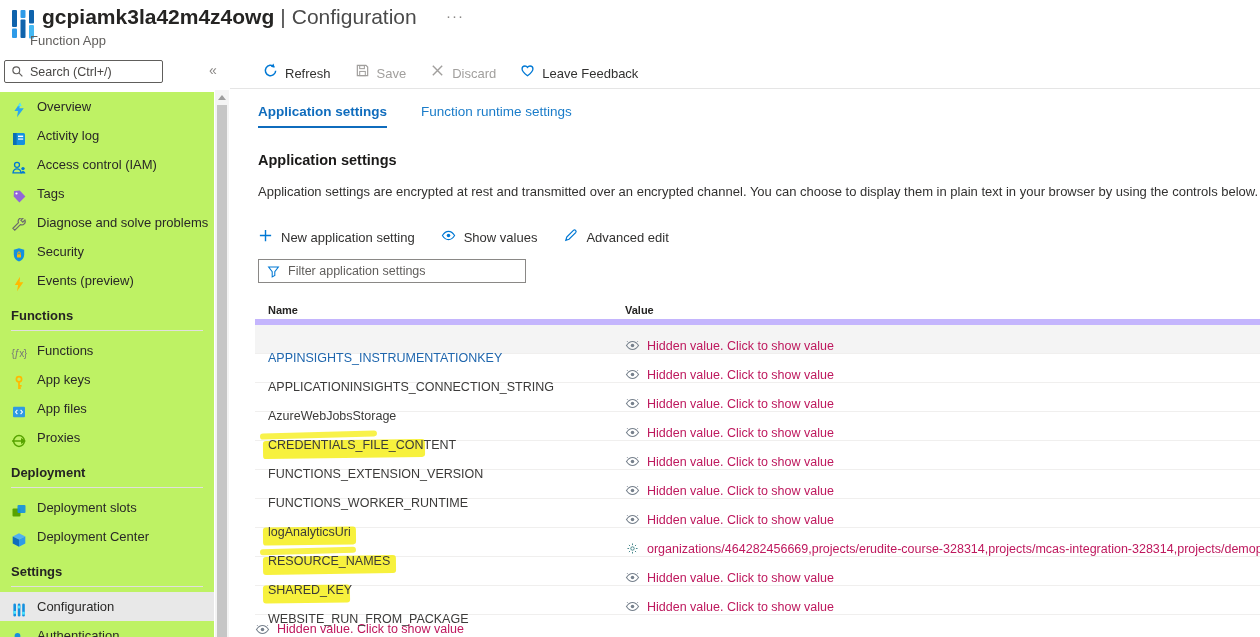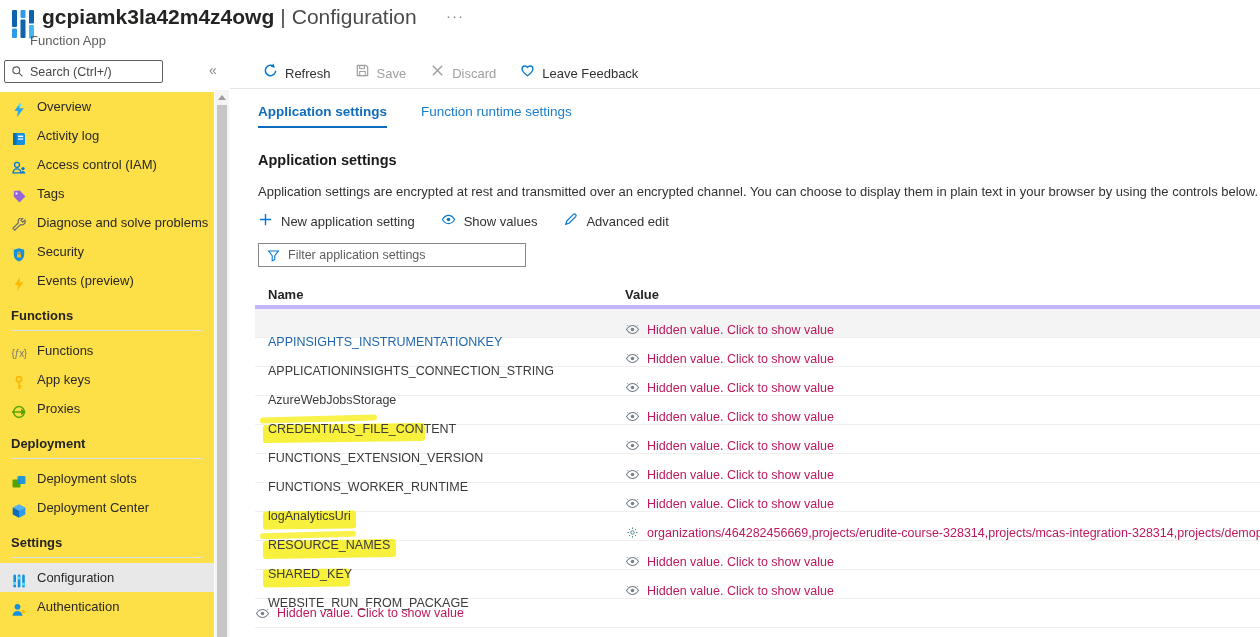--- a/index.html
+++ b/index.html
@@ -18,21 +18,21 @@
 
   
   .search-wrap { position:absolute; left:4px; top:60px; width:159px; height:23px;
     border:1px solid #605e5c; border-radius:2px; display:flex; align-items:center; gap:6px; padding:0 6px; background:#fff; }
   .search-wrap svg { width:13px; height:13px; flex:0 0 auto; }
   .search-input { border:none; outline:none; width:100%; font-size:12.5px; color:#323130;
     font-family:inherit; background:transparent; }
   .search-input::placeholder { color:#484644; }
   .collapse-btn { position:absolute; left:209px; top:62px; font-size:14px; color:#8a8886; cursor:pointer; }
 
-  .sidebar { position:absolute; left:0; top:92px; width:214px; bottom:0; overflow:hidden; background:#fde047; }
+  .sidebar { position:absolute; left:0; top:92px; width:214px; bottom:0; overflow:hidden; background:#bef264; }
   .nav-item { height:29px; display:flex; align-items:center; gap:10px; padding-left:11px;
     font-size:13px; color:#292827; cursor:pointer; white-space:nowrap; }
   .nav-item.selected { background:#e8e8e8; }
   .nav-icon { width:16px; height:16px; display:inline-flex; align-items:center; justify-content:center; flex:0 0 auto;margin-top:6px; }
   .nav-icon svg { width:16px; height:16px; }
   .txt-icon { font-size:10px; color:#767676; letter-spacing:-0.5px; }
   .nav-header { padding:13px 0 5px 11px; font-size:13px; font-weight:700; color:#252423; }
   .nav-header hr { border:none; border-top:1px solid #e1dfdd; margin:7px 11px 0 0; }
 
   
@@ -51,36 +51,36 @@
   .cmd.disabled { color:#a19f9d; cursor:default; }
 
   .content { padding:15px 0 0 28px; }
   .tab-bar { display:flex; gap:34px; }
   .tab { font-size:13.5px; color:#1a7cc9; padding-bottom:7px; cursor:pointer; border-bottom:2px solid transparent; }
   .tab.active { color:#0f6cbd; font-weight:700; border-bottom-color:#0f6cbd; }
 
   .section-heading { margin-top:24px; font-size:14.5px; font-weight:700; color:#1b1a19; }
   .section-desc { margin-top:16px; font-size:13px; color:#323130; white-space:nowrap; overflow:hidden; }
 
-  .actions-row { margin-top:13px; display:flex; align-items:center; gap:26px; }
+  .actions-row { margin-top:29px; display:flex; align-items:center; gap:26px; }
   .action-btn { display:flex; align-items:center; gap:8px; font-size:13px; color:#323130;
     background:none; border:none; font-family:inherit; cursor:pointer; }
   .action-btn svg { width:15px; height:15px; }
 
   .filter-wrap { margin-top:13px; width:268px; height:24px; border:1px solid #8a8886;
     display:flex; align-items:center; gap:8px; padding:0 8px; }
   .filter-wrap svg { width:13px; height:13px; flex:0 0 auto; }
   .filter-input { border:none; outline:none; width:100%; font-size:12.5px; color:#323130;
     font-family:inherit; background:transparent; }
   .filter-input::placeholder { color:#605e5c; }
 
   
   .settings-table { margin-top:17px; margin-left:-3px; }
   .thead { display:grid; grid-template-columns:370px 1fr; height:25px; align-items:center;
-    border-bottom:4px solid #c4b5fd; font-size:13px; font-weight:700; color:#252423; }
+    border-bottom:6px solid #c4b5fd; font-size:11px; font-weight:700; color:#252423; }
   .thead .th-name { padding-left:13px; }
   .trow { display:grid; grid-template-columns:370px 1fr; height:29px; align-items:center;
     border-bottom:1px solid #f0efee; position:relative; }
   .trow.hover { background:#f4f4f4; }
   .name-cell { padding-left:13px; position:relative; white-space:nowrap;margin-top:23px; }
   .name-text { position:relative; z-index:1; font-size:12.5px; color:#3b3a39; cursor:pointer; }
   .trow.hover .name-text { color:#1f66ad; }
   .hl-band { position:absolute; left:8px; top:5px; height:18px; background:#f5ed0d; opacity:.8;
     border-radius:3px; transform:rotate(-0.8deg); z-index:0; }
   .hl-streak { position:absolute; left:5px; top:-3px; height:6px; background:#f5ed0d; opacity:.75;
@@ -192,20 +192,29 @@
       <span>Functions</span>
     </div>
     <div class="nav-item">
       <span class="nav-icon">
         <svg viewBox="0 0 16 16">
           <circle cx="8" cy="4.2" r="2.6" fill="none" stroke="#ffb900" stroke-width="1.7"></circle>
           <path d="M8 6.8V14M8 10.8h2.6M8 13h2" stroke="#ffb900" stroke-width="1.7"></path>
         </svg>
       </span>
       <span>App keys</span>
+    </div>
+    <div class="nav-item">
+      <span class="nav-icon">
+        <svg viewBox="0 0 16 16">
+          <rect x="2" y="2.8" width="12" height="10.4" rx="1" fill="#2f9ae3"></rect>
+          <path d="M6.4 5.8L4.6 8l1.8 2.2M9.6 5.8L11.4 8l-1.8 2.2" stroke="#fff" stroke-width="1.1" fill="none"></path>
+        </svg>
+      </span>
+      <span>App files</span>
     </div>
     <div class="nav-item">
       <span class="nav-icon">
         <svg viewBox="0 0 16 16">
           <circle cx="8" cy="8" r="5.4" fill="none" stroke="#57a300" stroke-width="1.5"></circle>
           <path d="M1 8h9.5" stroke="#57a300" stroke-width="1.5"></path>
           <polygon points="10,4.9 15,8 10,11.1" fill="#57a300"></polygon>
         </svg>
       </span>
       <span>Proxies</span>

